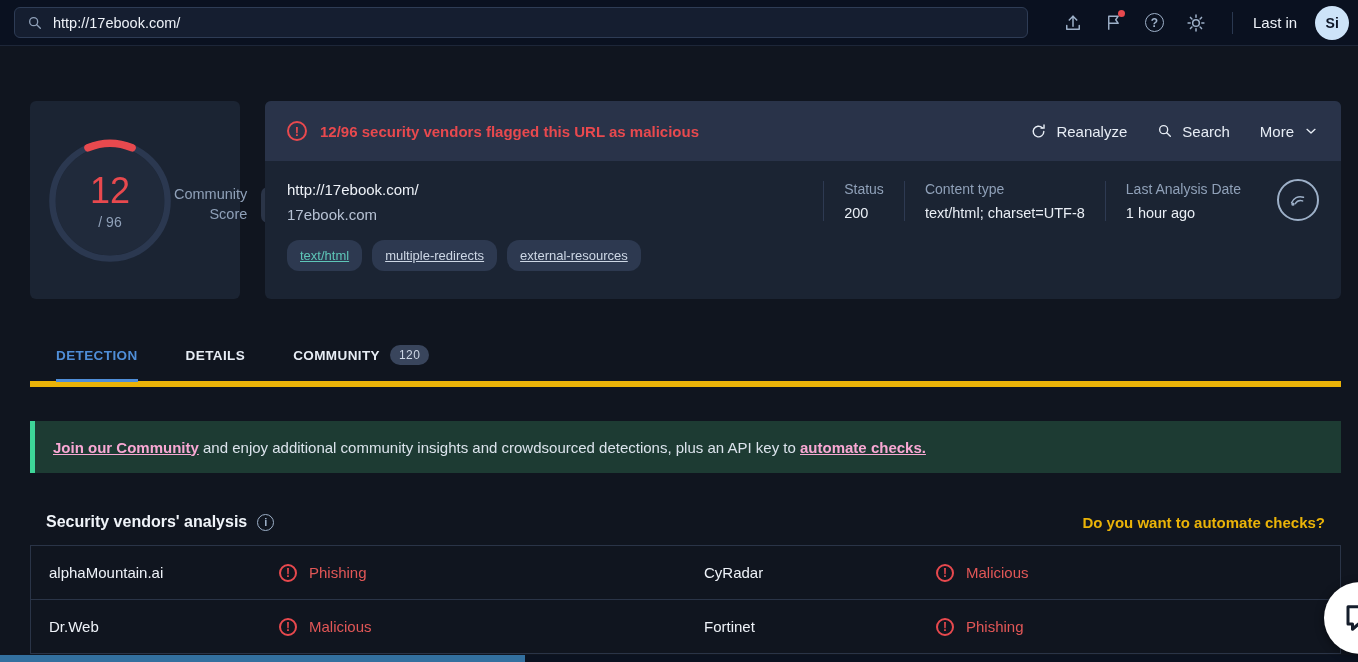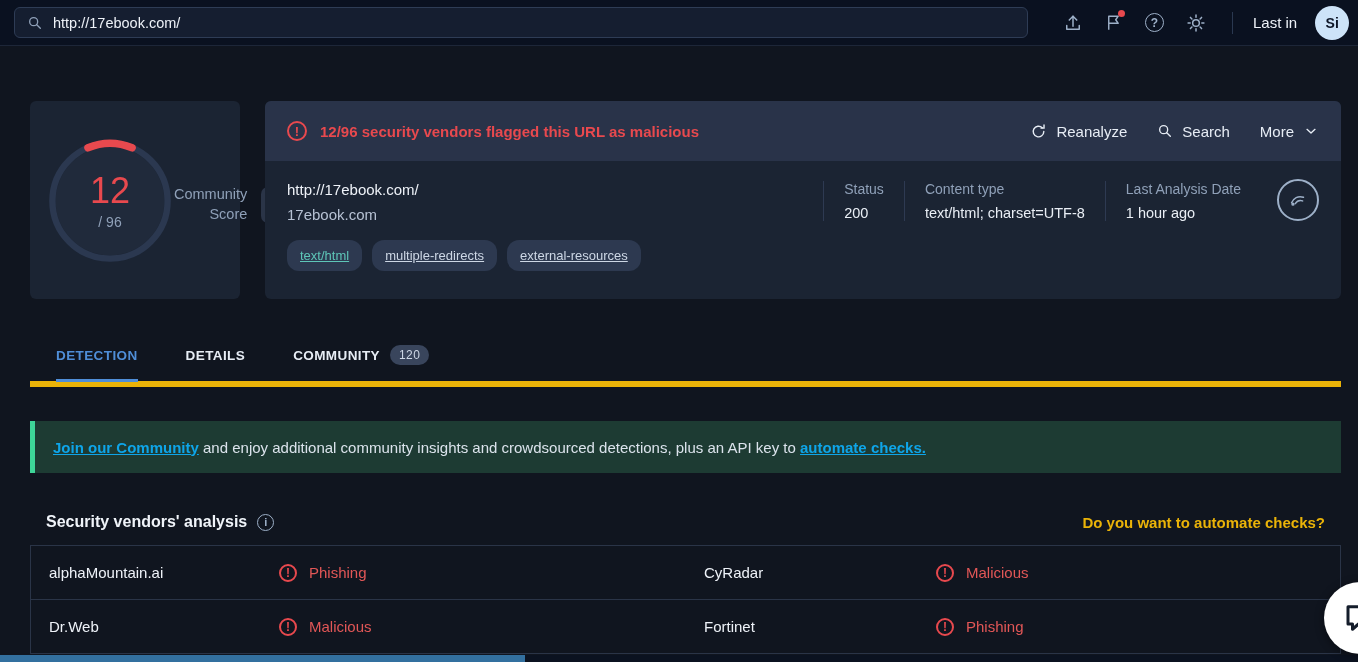--- a/index.html
+++ b/index.html
@@ -98,21 +98,21 @@
   }
   .tab.active { color: #4f8ed8; border-bottom-color: #4f8ed8; }
   .tab-badge { background: #39455c; border-radius: 10px; padding: 3px 9px; font-size: 12px; font-weight: normal; color: #cdd7e5; }
 
   
   .banner {
     margin-top: 34px; height: 52px; background: #1d3b33; border-left: 5px solid #3ed598;
     display: flex; align-items: center; padding: 0 18px;
   }
   .banner-inner { font-size: 15px; color: #dbe3ec; }
-  .banner-link { color: #0ea5e9; font-weight: bold; text-decoration: underline; cursor: pointer; }
+  .banner-link { color: #f9a8d4; font-weight: bold; text-decoration: underline; cursor: pointer; }
 
   
   .analysis-header { margin-top: 40px; display: flex; align-items: center; padding: 0 16px; }
   .analysis-title { color: #f0f4f9; font-size: 16px; font-weight: bold; display: flex; gap: 10px; align-items: center; }
   .info-circle {
     width: 17px; height: 17px; border: 1.5px solid #9db0c8; border-radius: 50%;
     color: #9db0c8; font-size: 11px; font-weight: bold;
     display: flex; align-items: center; justify-content: center; cursor: pointer;
   }
   .automate-q { margin-left: auto; color: #eab308; font-size: 15px; font-weight: 600; }

